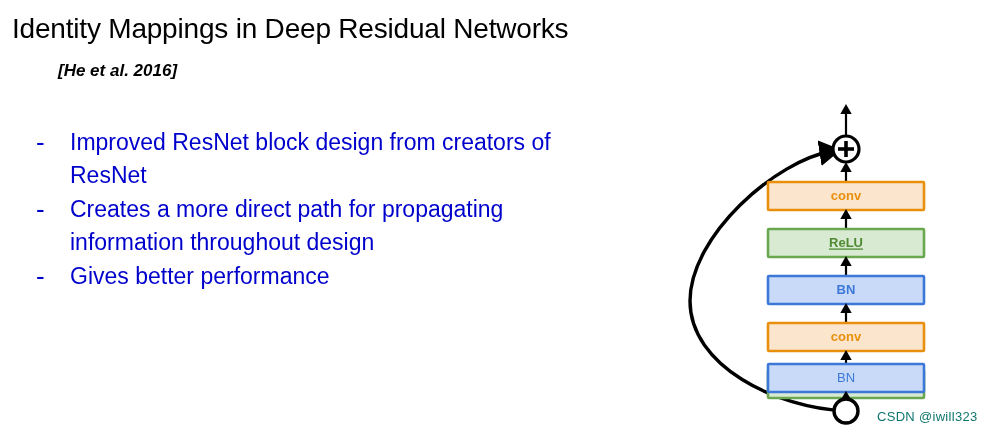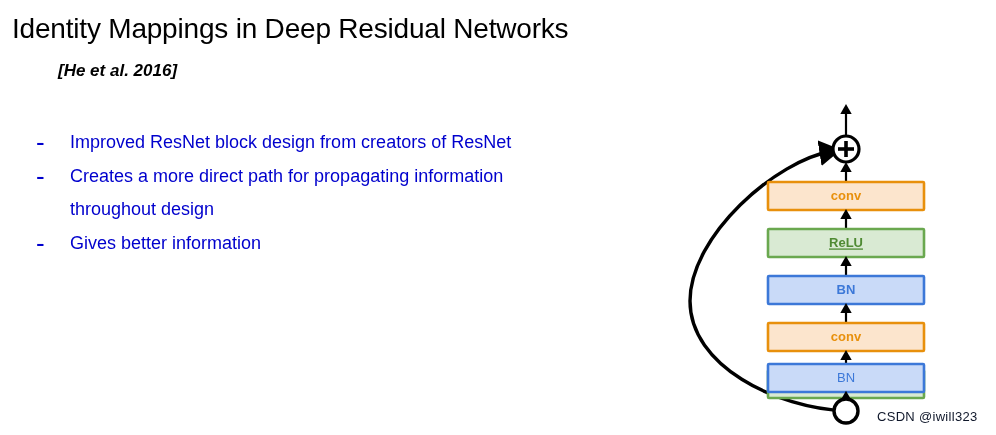--- a/index.html
+++ b/index.html
@@ -58,21 +58,21 @@
     flex: 0 0 40px;
     color: #0000cd;
     font-size: 26px;
     line-height: 33px;
     text-align: left;
     padding-left: 6px;
     box-sizing: border-box;
   }
   .bullet-text {
     color: #0000cd;
-    font-size: 18px;
+    font-size: 23px;
     line-height: 33px;
     flex: 1 1 auto;
   }
 
   
   #resnet-diagram {
     position: absolute;
     left: 676px;
     top: 96px;
     width: 300px;
@@ -90,21 +90,21 @@
     dominant-baseline: middle;
   }
   .blk-label-underline { text-decoration: underline; }
 
   
   #watermark {
     position: absolute;
     left: 877px;
     top: 409px;
     font-size: 13px;
-    color: #0f172a;
+    color: #0f766e;
     white-space: nowrap;
     letter-spacing: 0.3px;
   }
 </style>
 </head>
 <body>
 
 <div id="slide-title">Identity Mappings in Deep Residual Networks</div>
 
 <div id="slide-citation">[He et al. 2016]</div>
@@ -116,21 +116,21 @@
     <div class="bullet-text">Improved ResNet block design from creators of ResNet</div>
   </div>
 
   <div class="bullet-row">
     <div class="bullet-marker">-</div>
     <div class="bullet-text">Creates a more direct path for propagating information throughout design</div>
   </div>
 
   <div class="bullet-row">
     <div class="bullet-marker">-</div>
-    <div class="bullet-text">Gives better information</div>
+    <div class="bullet-text">Gives better performance</div>
   </div>
 
 </div>
 
 <div id="resnet-diagram">
   <svg width="300" height="339" viewBox="0 0 300 339">
 
     <defs>
       <marker id="arrowSmall" markerWidth="7" markerHeight="7" refX="3.2" refY="3" orient="auto">
         <path d="M0,0.4 L0,5.6 L4.6,3 z" fill="#000000"></path>

